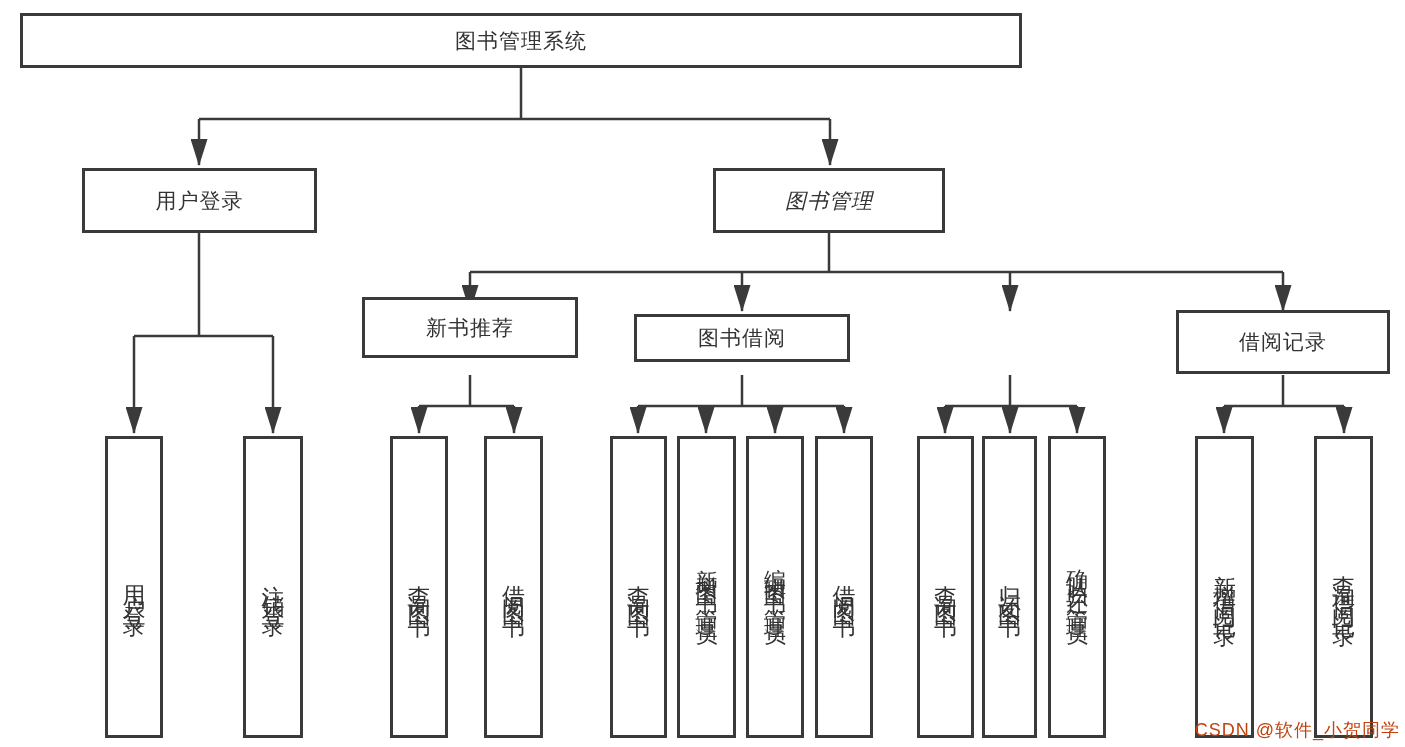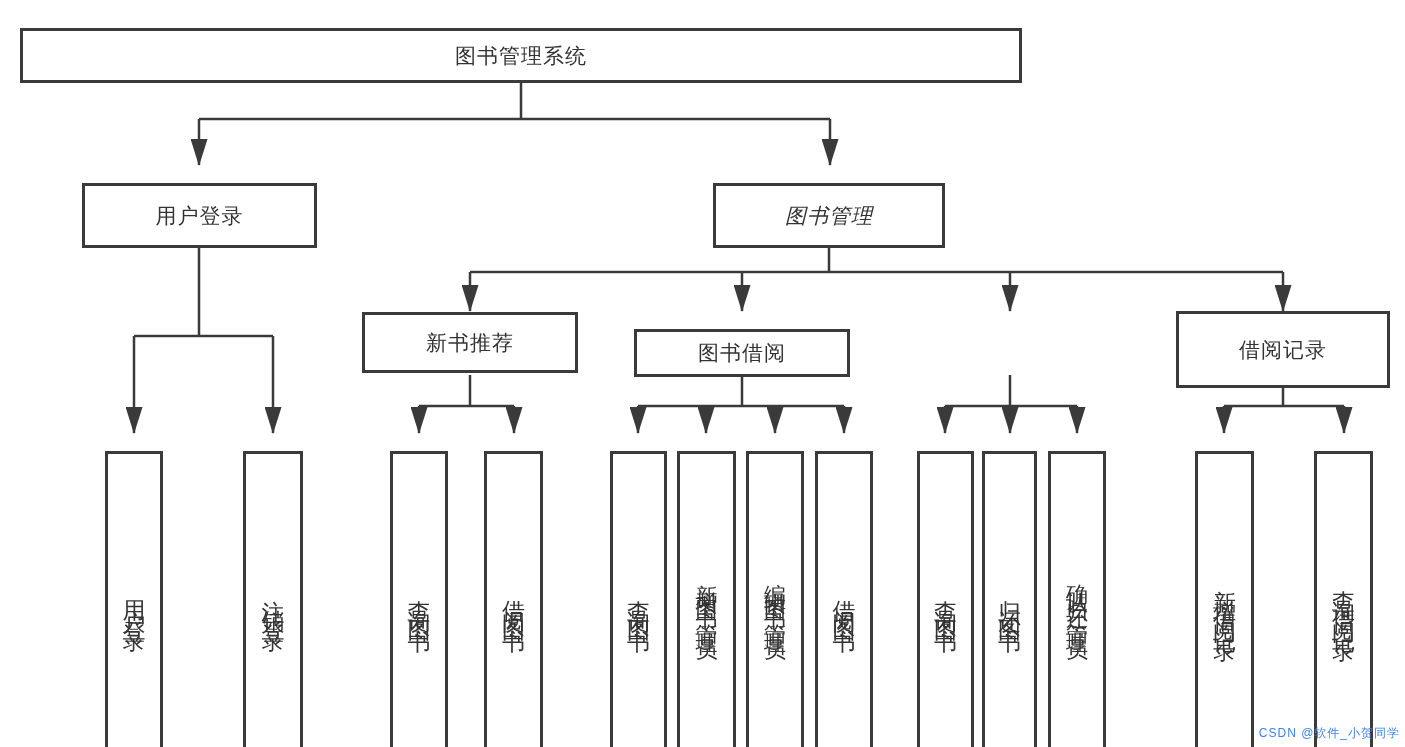--- a/index.html
+++ b/index.html
@@ -23,37 +23,36 @@
     background: #ffffff;
     border: 3px solid #3a3a3a;
     display: flex;
     align-items: center;
     justify-content: center;
     color: #333333;
     font-size: 21px;
     letter-spacing: 1px;
     z-index: 2;
     text-align: center;
-    margin-top: 15px;
   }
   .vtext {
     writing-mode: vertical-rl;
     text-orientation: mixed;
     font-size: 23px;
     letter-spacing: 10px;
     line-height: 1;
     color: #333333;
   }
   .vtext.dense { letter-spacing: 8px; font-size: 22px; }
   #watermark {
     position: absolute;
     right: 5px;
     bottom: 5px;
-    font-size: 12px;
-    color: #3b82f6;
+    font-size: 18px;
+    color: #c2410c;
     z-index: 3;
     letter-spacing: 1px;
   }
 </style>
 </head>
 <body>
 
 <div id="canvas">
 
   <svg id="wires" viewBox="0 0 1405 747" xmlns="http://www.w3.org/2000/svg">
@@ -99,21 +98,21 @@
     </g>
   </svg>
 
   <div class="box" style="left:20px; top:13px; width:1002px; height:55px;">图书管理系统</div>
 
   <div class="box" style="left:82px; top:168px; width:235px; height:65px;">用户登录</div>
   <div class="box" style="left:713px; top:168px; width:232px; height:65px;font-style:italic;">图书管理</div>
 
   <div class="box" style="left:362px; top:297px; width:216px; height:61px;">新书推荐</div>
   <div class="box" style="left:634px; top:314px; width:216px; height:48px;">图书借阅</div>
-  <div class="box" style="left:1176px; top:296px; width:214px; height:77px;">借阅记录</div>
+  <div class="box" style="left:1176px; top:310px; width:214px; height:64px;">借阅记录</div>
 
   <div class="box" style="left:105px; top:436px; width:58px; height:302px;">
     <span class="vtext">用户登录</span>
   </div>
   <div class="box" style="left:243px; top:436px; width:60px; height:302px;">
     <span class="vtext">注销登录</span>
   </div>
 
   <div class="box" style="left:390px; top:436px; width:58px; height:302px;">
     <span class="vtext">查询图书</span>

